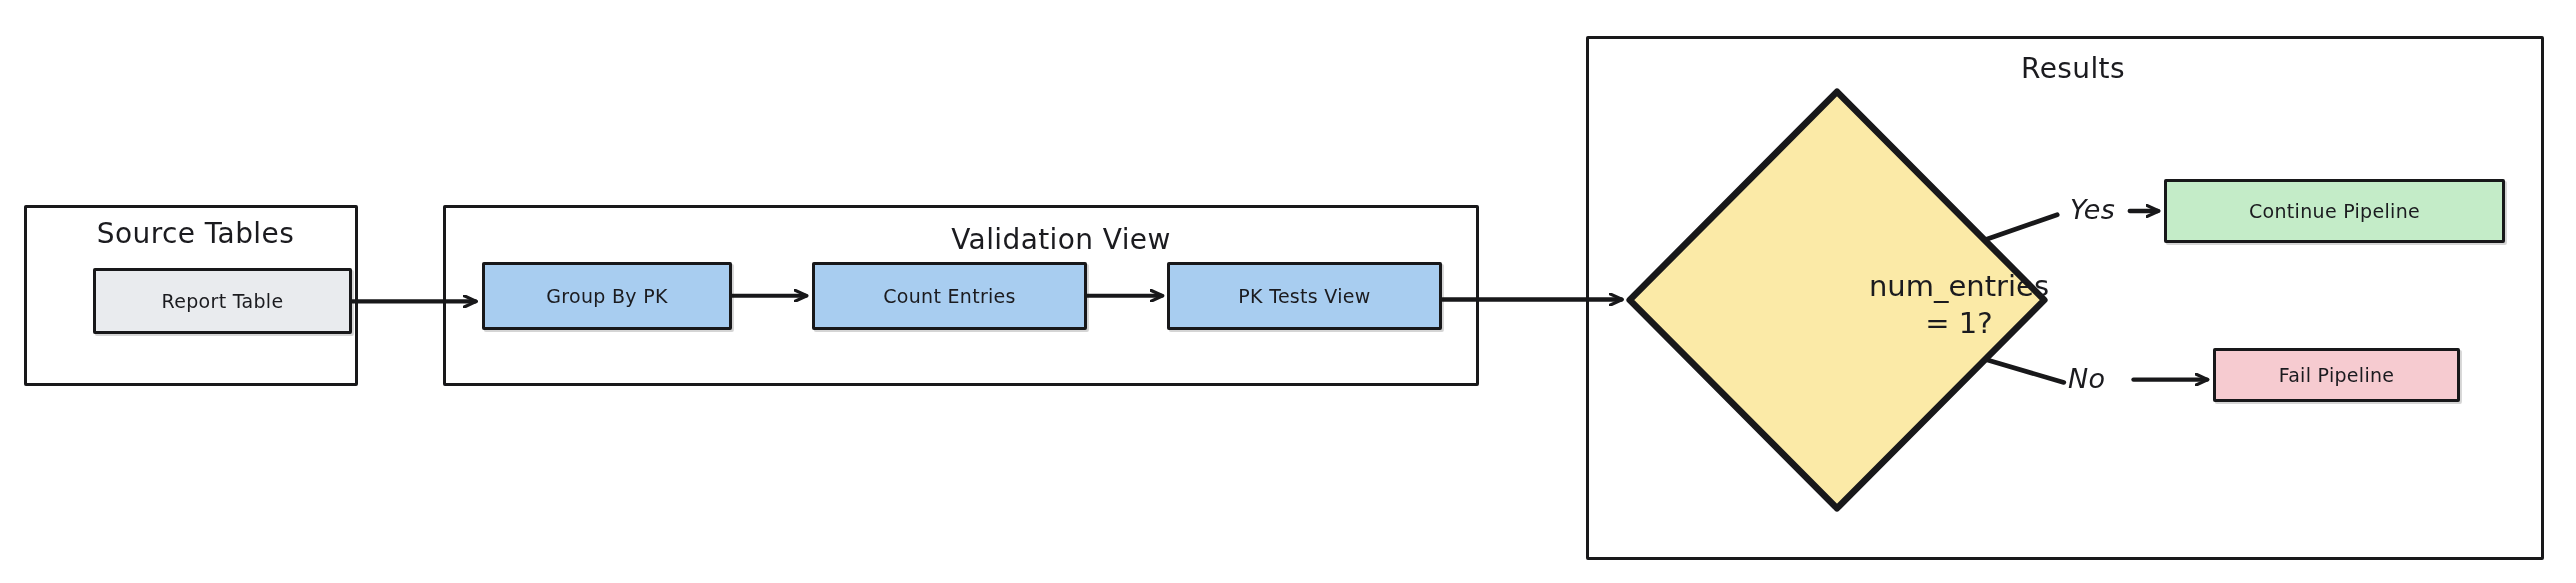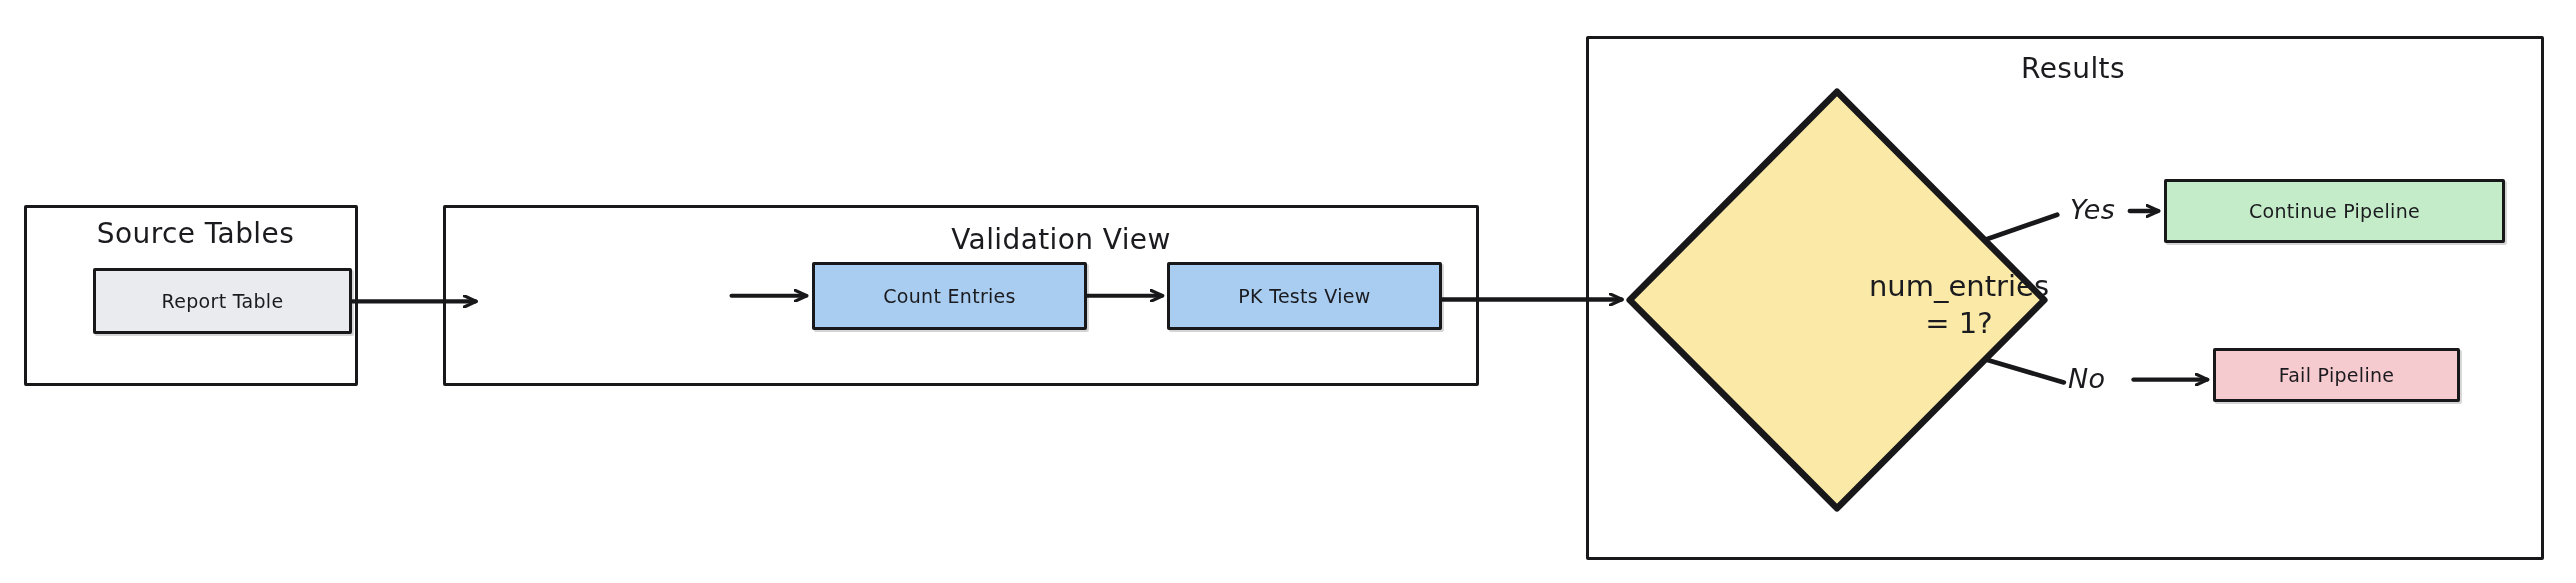--- a/index.html
+++ b/index.html
@@ -131,20 +131,21 @@
   </svg>
 
   <div class="group" style="left:23.5px; top:205px; width:334px; height:181px;"></div>
   <div class="group-label" style="left:23.5px; top:217px; width:328px;text-align:center;">Source Tables</div>
 
   <div class="box grey" style="left:61px; top:268px; width:259px; height:66px;margin-left:32px;">Report Table</div>
 
   <div class="group" style="left:443px; top:205px; width:1036px; height:181px;"></div>
   <div class="group-label" style="left:443px; top:223px; width:1220px;">Validation View</div>
 
+  <div class="box blue" style="left:482px; top:262px; width:250px; height:68px;">Group By PK</div>
 
   <div class="box blue" style="left:812px; top:262px; width:275px; height:68px;">Count Entries</div>
 
   <div class="box blue" style="left:1167px; top:262px; width:275px; height:68px;">PK Tests View</div>
 
   <div class="group" style="left:1586px; top:36px; width:958px; height:524px;"></div>
   <div class="group-label" style="left:1586px; top:52px; width:958px;">Results</div>
 
   <div class="diamond-wrap" style="left:1625px; top:87px; width:424px; height:426px;">
     <svg class="layer" style="position:absolute; left:0; top:0; width:424px; height:426px;" viewBox="0 0 450 452" preserveAspectRatio="none">

